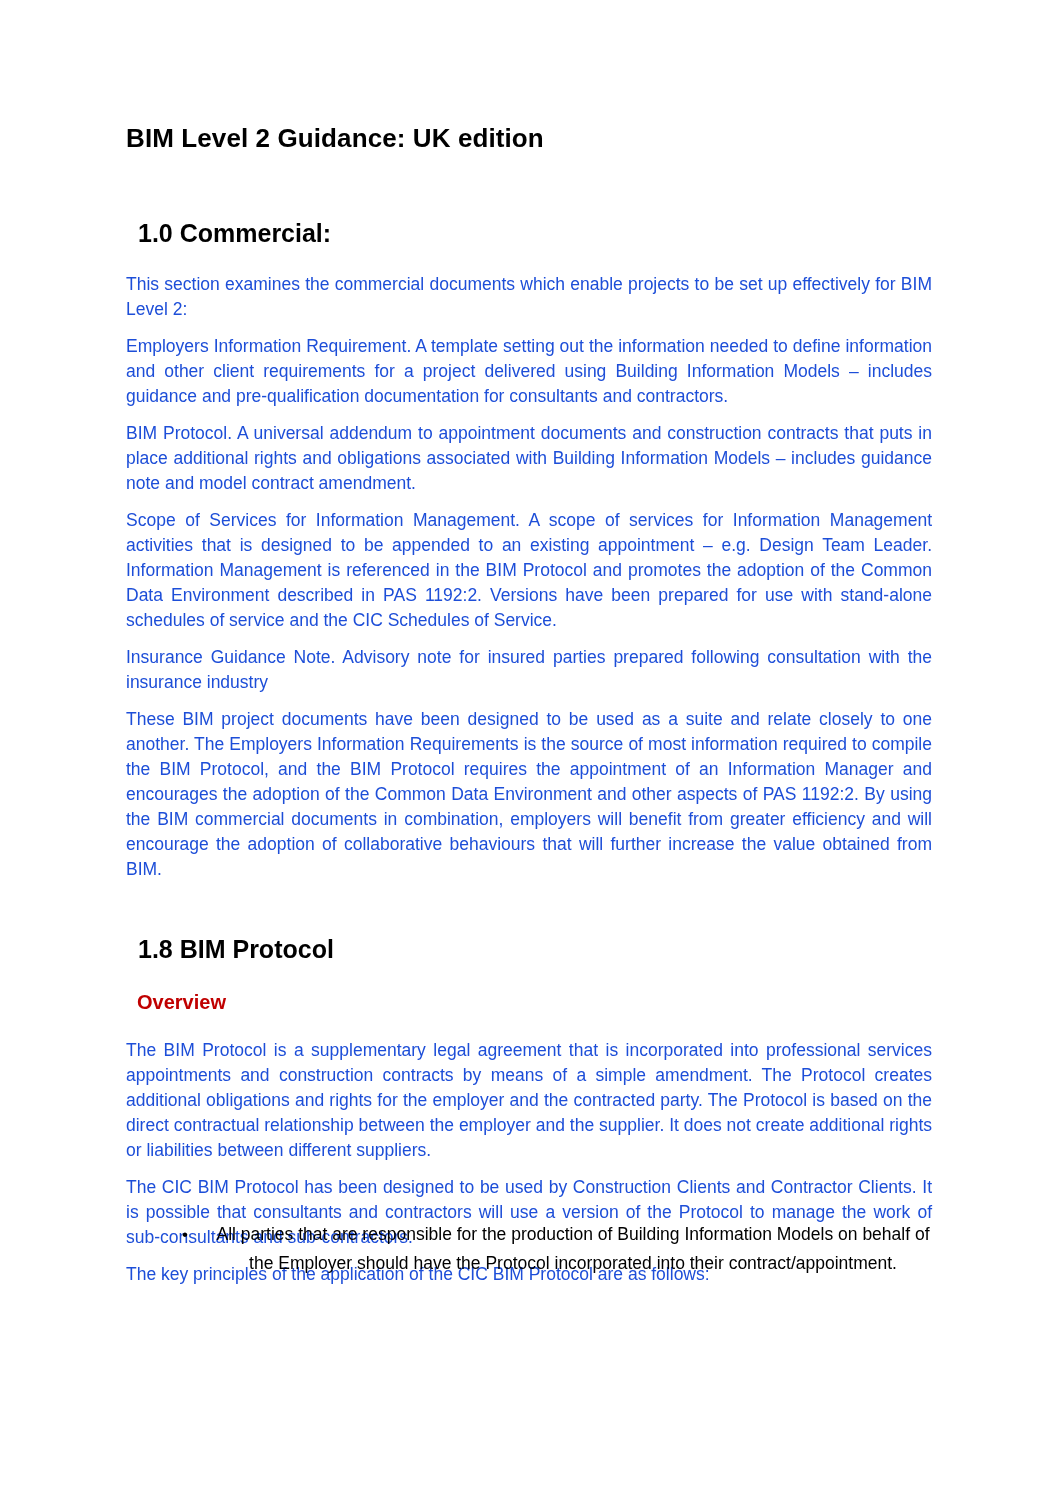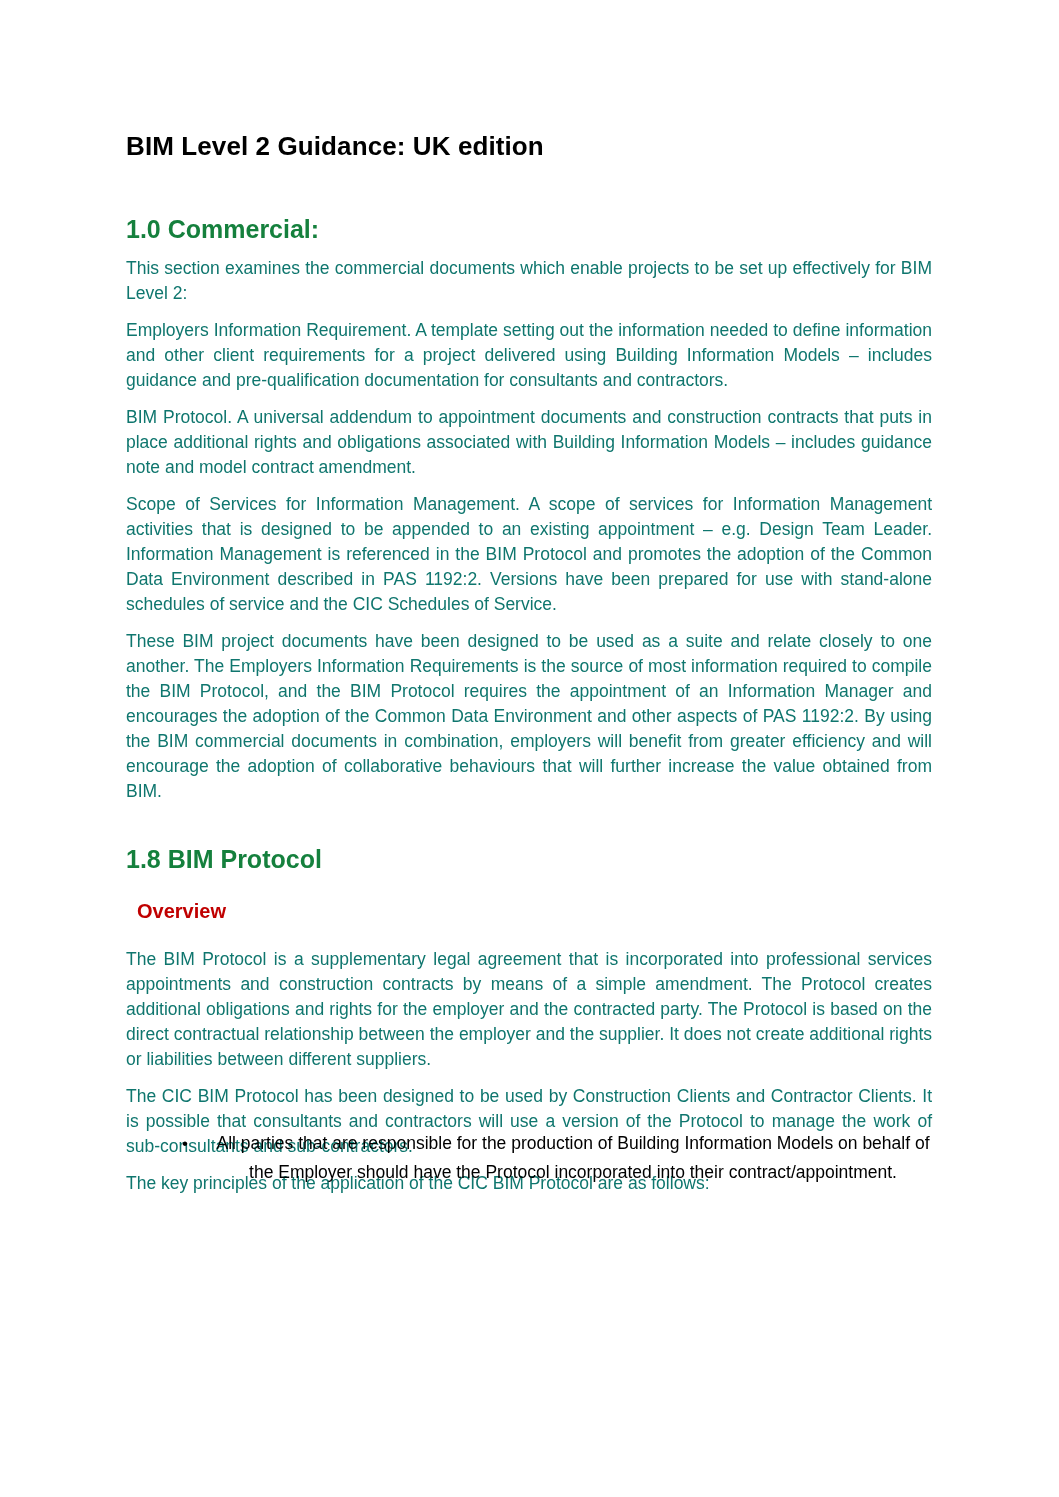--- a/index.html
+++ b/index.html
@@ -16,60 +16,60 @@
     position: relative;
     width: 1059px;
     height: 1497px;
     background: #ffffff;
     overflow: hidden;
   }
   
   #content {
     position: absolute;
     left: 126px;
-    top: 8px;
+    top: 0;
     width: 806px;
   }
 
   .doc-title {
     font-size: 26px;
     font-weight: bold;
     color: #000000;
     letter-spacing: 0.1px;
     margin: 0;
     padding-top: 123px;
     line-height: 1.2;
   }
 
   .h1-red {
     font-size: 25px;
     font-weight: bold;
-    color: #15803d;
-    margin: 0;
+    color: #000000;
+    margin: 12px;
     padding-top: 52px;
     line-height: 1.2;
   }
 
   .h2-red {
     font-size: 20px;
     font-weight: bold;
     color: #C00000;
     margin: 11px;
     padding-top: 14px;
     line-height: 1.25;
   }
 
   p.body {
     font-size: 17.5px;
     line-height: 25px;
     text-align: justify;
     text-justify: inter-word;
     margin: 0;
     padding-top: 12px;
-    color: #0f766e;
+    color: #1d4ed8;
   }
 
   
   .overlap-zone {
     position: relative;
   }
   .bullet-layer {
     position: absolute;
     left: 26px;
     top: 57px;
@@ -105,20 +105,21 @@
     <h2 class="h1-red">1.0 Commercial:</h2>
 
     <p class="body">This section examines the commercial documents which enable projects to be set up effectively for BIM Level 2:</p>
 
     <p class="body"><span class="lead">Employers Information Requirement</span><span>.  A template setting out the information needed to define information and other client requirements for a project delivered using Building Information Models – includes guidance and pre-qualification documentation for consultants and contractors.</span></p>
 
     <p class="body"><span class="lead">BIM Protocol</span><span>.  A universal addendum to appointment documents and construction contracts that puts in place additional rights and obligations associated with Building Information Models – includes guidance note and model contract amendment.</span></p>
 
     <p class="body"><span class="lead">Scope of Services for Information Management.</span><span>  A scope of services for Information Management activities that is designed to be appended to an existing appointment – e.g. Design Team Leader.  Information Management is referenced in the BIM Protocol and promotes the adoption of the Common Data Environment described in PAS 1192:2.  Versions have been prepared for use with stand-alone schedules of service and the CIC Schedules of Service.</span></p>
 
+    <p class="body"><span class="lead">Insurance Guidance Note</span><span>.   Advisory note for insured parties prepared following consultation with the insurance industry</span></p>
 
     <p class="body">These BIM project documents have been designed to be used as a suite and relate closely to one another.  The Employers Information Requirements is the source of most information required to compile the BIM Protocol, and the BIM Protocol requires the appointment of an Information Manager and encourages the adoption of the Common Data Environment and other aspects of PAS 1192:2.   By using the BIM commercial documents in combination, employers will benefit from greater efficiency and will encourage the adoption  of  collaborative behaviours that will further increase the value obtained from BIM.</p>
 
     <h2 class="h1-red" style="padding-top:40px;">1.8 BIM Protocol</h2>
 
     <h3 class="h2-red">Overview</h3>
 
     <p class="body">The BIM Protocol is a supplementary legal agreement that is incorporated into professional services appointments and construction contracts by means of a simple amendment.  The Protocol creates additional obligations and rights for the employer and the contracted party. The Protocol is based on the direct contractual relationship between the employer and the supplier.  It does not create additional rights or liabilities between different suppliers.</p>
 
     <div class="overlap-zone">

